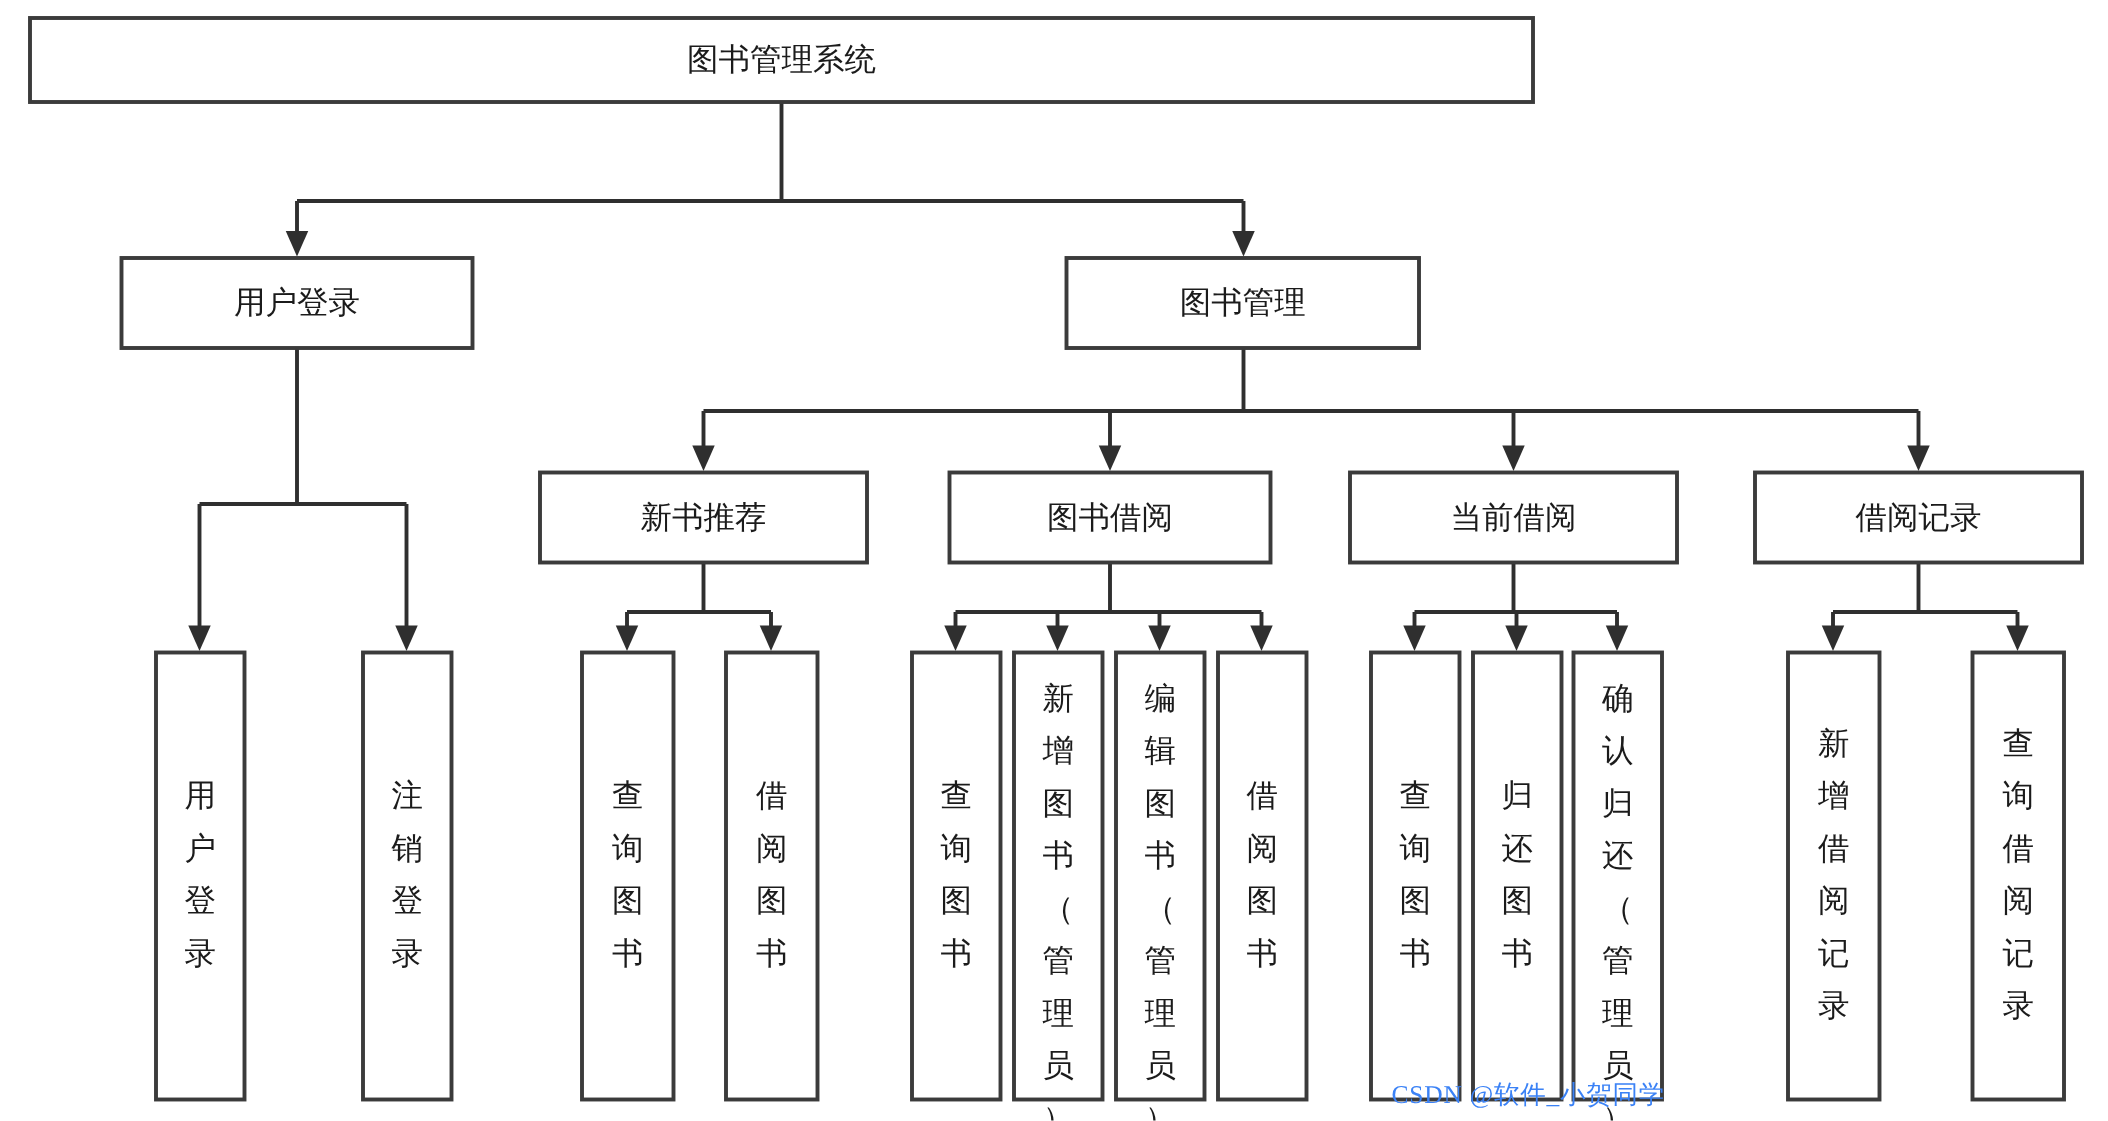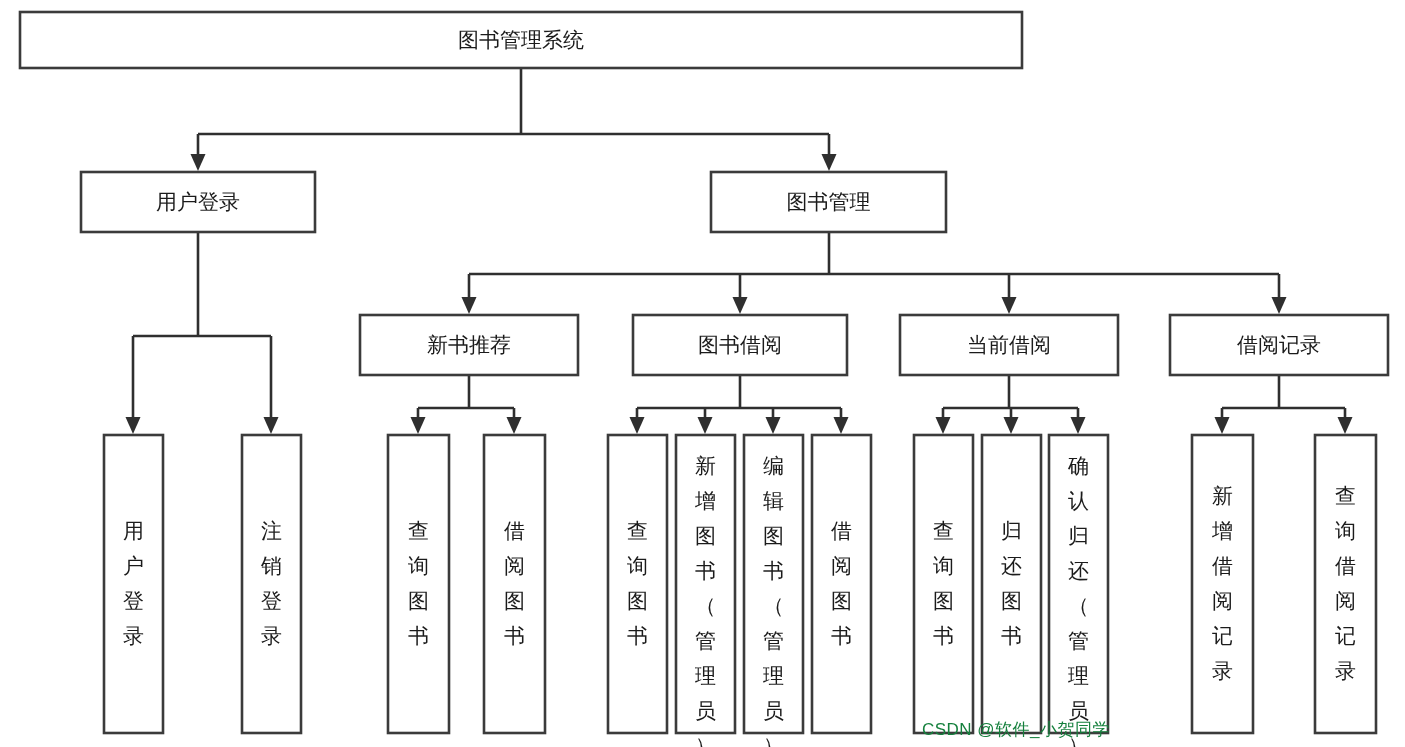--- a/index.html
+++ b/index.html
@@ -45,23 +45,23 @@
     font-family: "DejaVu Sans", "Liberation Sans", sans-serif;
     font-size: 21px;
     fill: #1b1b1b;
     text-anchor: middle;
     dominant-baseline: middle;
   }
   .watermark {
     position: absolute;
     right: 12px;
     bottom: 6px;
-    font-family: Liberation Sans, sans-serif;
+    font-family: Liberation Serif, serif;
     font-size: 17px;
-    color: #15803d;
+    color: #3b82f6;
     letter-spacing: 0.5px;
     user-select: none;
     pointer-events: none;
   }
 </style>
 </head>
 <body>
 
 <div id="diagram-root">
   <svg class="diagram" viewBox="0 0 1405 747">

